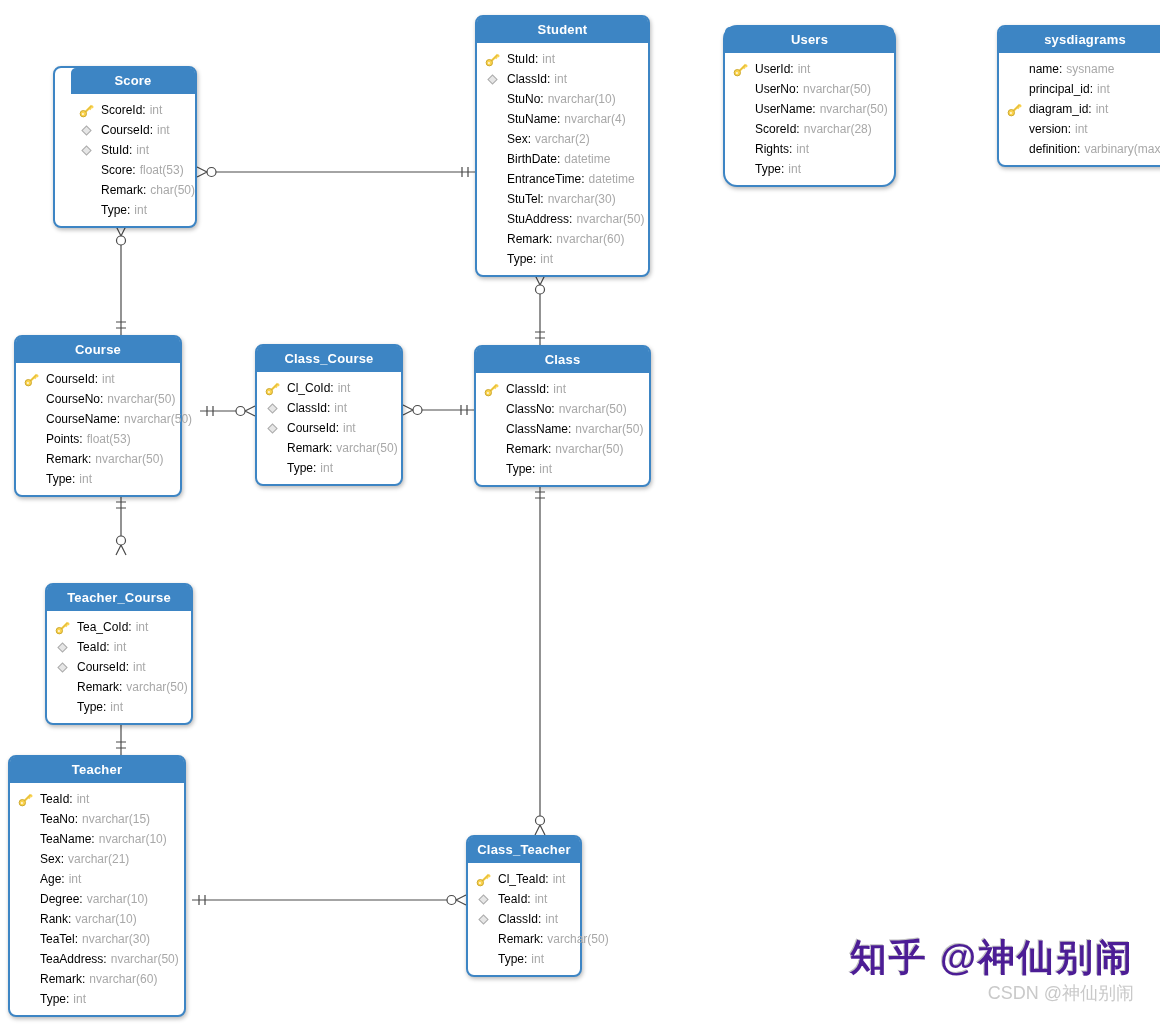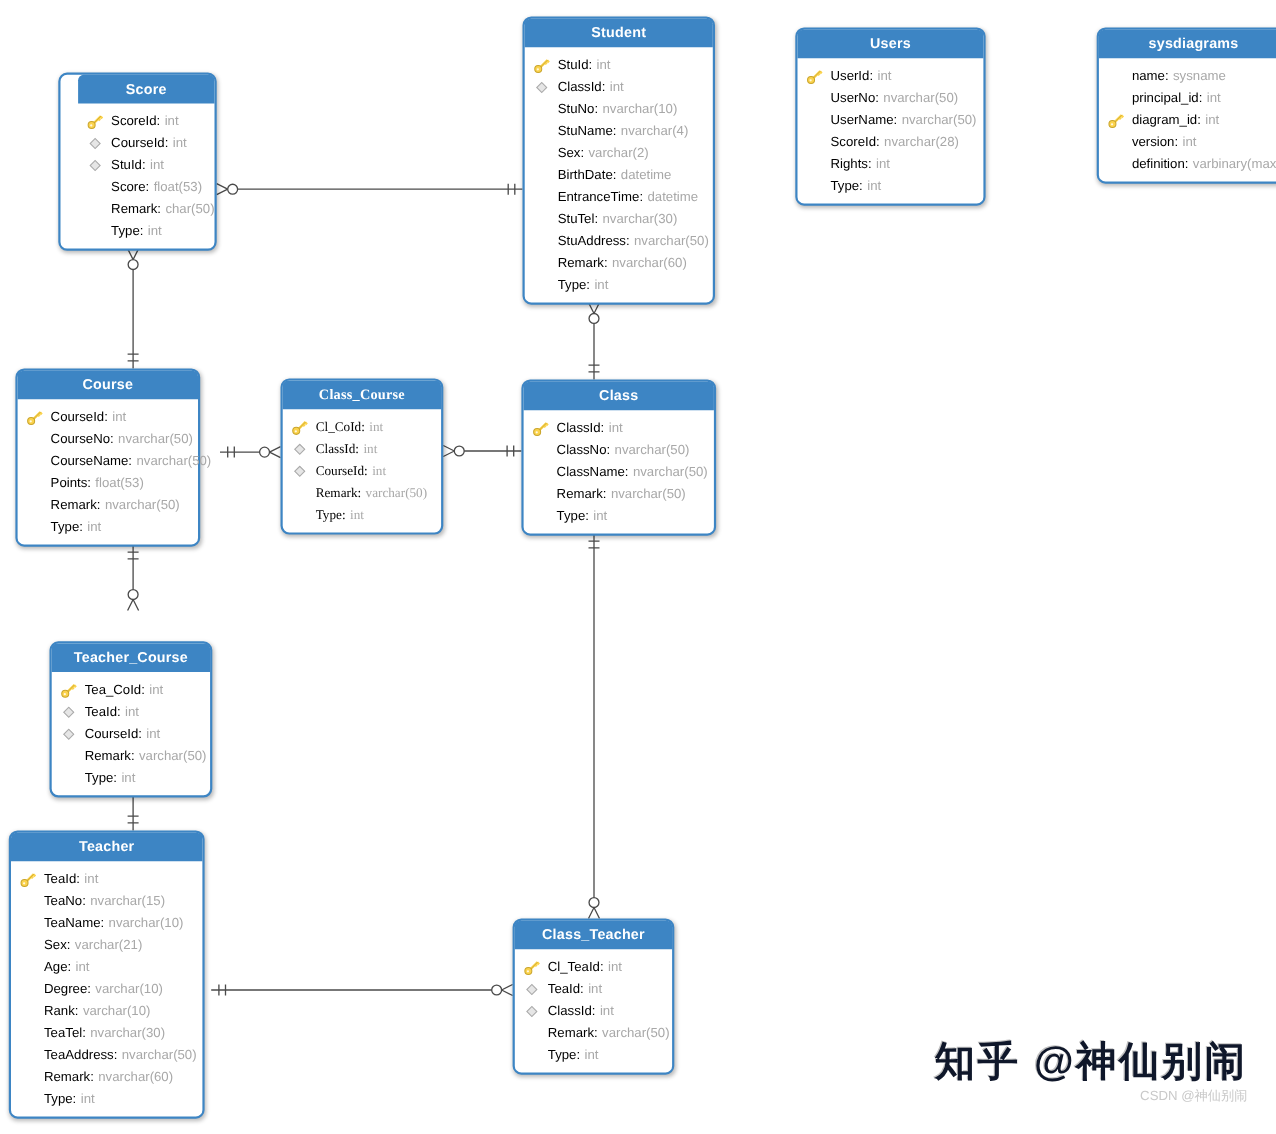--- a/index.html
+++ b/index.html
@@ -9,23 +9,23 @@
   .entity{position:absolute;box-sizing:border-box;background:#ffffff;border:2px solid #3d85c4;
           border-radius:8px;box-shadow:1px 2px 4px rgba(0,0,0,.28);z-index:2;}
   .entity-header{background:#3d85c4;color:#ffffff;font-weight:bold;font-size:13px;text-align:center;
                  height:26px;line-height:26px;border-radius:5px 5px 0 0;letter-spacing:.2px;}
   .entity-body{padding:6px 4px 6px 7px;}
   .field-row{display:flex;align-items:center;height:20px;font-size:12px;white-space:nowrap;}
   .field-icon{width:16px;height:16px;margin-right:7px;flex:0 0 16px;display:flex;align-items:center;justify-content:center;}
   .field-name{color:#000000;}
   .field-type{color:#a8a8a8;margin-left:4px;}
   #watermark{position:absolute;right:26px;bottom:26px;z-index:3;text-align:right;pointer-events:none;}
-  #watermark .wm-main{font-size:37px;font-weight:bold;color:#0f172a;
+  #watermark .wm-main{font-size:37px;font-weight:bold;color:#4c1d95;
      text-shadow:1px 1px 0 #ffffff,-1px -1px 0 #c2c2c2;letter-spacing:2px;line-height:1.1;}
-  #watermark .wm-sub{font-size:12px;color:#c9c9c9;margin-top:2px;
+  #watermark .wm-sub{font-size:18px;color:#c9c9c9;margin-top:2px;
      text-shadow:1px 1px 0 #ffffff;}
 </style>
 </head>
 <body>
 
 <div id="stage">
   <svg id="rel-svg" width="1160" height="1031">
       <g stroke="#4a4a4a" stroke-width="1.2" fill="none">
         <path d="M 197.0,177.0 L 207.0,172.0 M 197.0,167.0 L 207.0,172.0"></path>
         <circle cx="211.5" cy="172.0" r="4.5" fill="#ffffff"></circle>
@@ -200,21 +200,21 @@
             <span class="field-name">Remark:</span>
             <span class="field-type">nvarchar(60)</span>
           </div>
           <div class="field-row">
             <span class="field-icon"></span>
             <span class="field-name">Type:</span>
             <span class="field-type">int</span>
           </div>
         </div>
   </div>
-      <div class="entity" style="left: 723px; top: 25px; width: 173px;">
+      <div class="entity" style="left: 723px; top: 25px; width: 173px; border-radius: 14px;">
     <div class="entity-header">
       <span class="entity-title">Users</span>
     </div>
     <div class="entity-body">
           <div class="field-row">
             <span class="field-icon">
               <svg width="15" height="15" viewBox="0 0 16 16">
                 <path d="M7 9.4 L13.6 2.8 M13.2 3.2 L15 5 M11.2 5.2 L12.8 6.8" fill="none" stroke="#fbd34d" stroke-width="2.4"></path>
                 <path d="M7 9.4 L13.6 2.8" fill="none" stroke="#caa52c" stroke-width="0.8"></path>
                 <circle cx="4.6" cy="11.4" r="3.4" fill="#fbd34d" stroke="#caa52c" stroke-width="1"></circle>
@@ -327,21 +327,21 @@
             <span class="field-name">Remark:</span>
             <span class="field-type">nvarchar(50)</span>
           </div>
           <div class="field-row">
             <span class="field-icon"></span>
             <span class="field-name">Type:</span>
             <span class="field-type">int</span>
           </div>
         </div>
   </div>
-      <div class="entity" style="left: 255px; top: 344px; width: 148px; font-family: Liberation Serif, serif;">
+      <div class="entity" style="left: 255px; top: 344px; width: 148px;">
     <div class="entity-header">
       <span class="entity-title">Class_Course</span>
     </div>
     <div class="entity-body">
           <div class="field-row">
             <span class="field-icon">
               <svg width="15" height="15" viewBox="0 0 16 16">
                 <path d="M7 9.4 L13.6 2.8 M13.2 3.2 L15 5 M11.2 5.2 L12.8 6.8" fill="none" stroke="#fbd34d" stroke-width="2.4"></path>
                 <path d="M7 9.4 L13.6 2.8" fill="none" stroke="#caa52c" stroke-width="0.8"></path>
                 <circle cx="4.6" cy="11.4" r="3.4" fill="#fbd34d" stroke="#caa52c" stroke-width="1"></circle>
@@ -529,21 +529,21 @@
             <span class="field-name">Remark:</span>
             <span class="field-type">nvarchar(60)</span>
           </div>
           <div class="field-row">
             <span class="field-icon"></span>
             <span class="field-name">Type:</span>
             <span class="field-type">int</span>
           </div>
         </div>
   </div>
-      <div class="entity" style="left: 466px; top: 835px; width: 147px;">
+      <div class="entity" style="left: 466px; top: 835px; width: 116px;">
     <div class="entity-header">
       <span class="entity-title">Class_Teacher</span>
     </div>
     <div class="entity-body">
           <div class="field-row">
             <span class="field-icon">
               <svg width="15" height="15" viewBox="0 0 16 16">
                 <path d="M7 9.4 L13.6 2.8 M13.2 3.2 L15 5 M11.2 5.2 L12.8 6.8" fill="none" stroke="#fbd34d" stroke-width="2.4"></path>
                 <path d="M7 9.4 L13.6 2.8" fill="none" stroke="#caa52c" stroke-width="0.8"></path>
                 <circle cx="4.6" cy="11.4" r="3.4" fill="#fbd34d" stroke="#caa52c" stroke-width="1"></circle>

